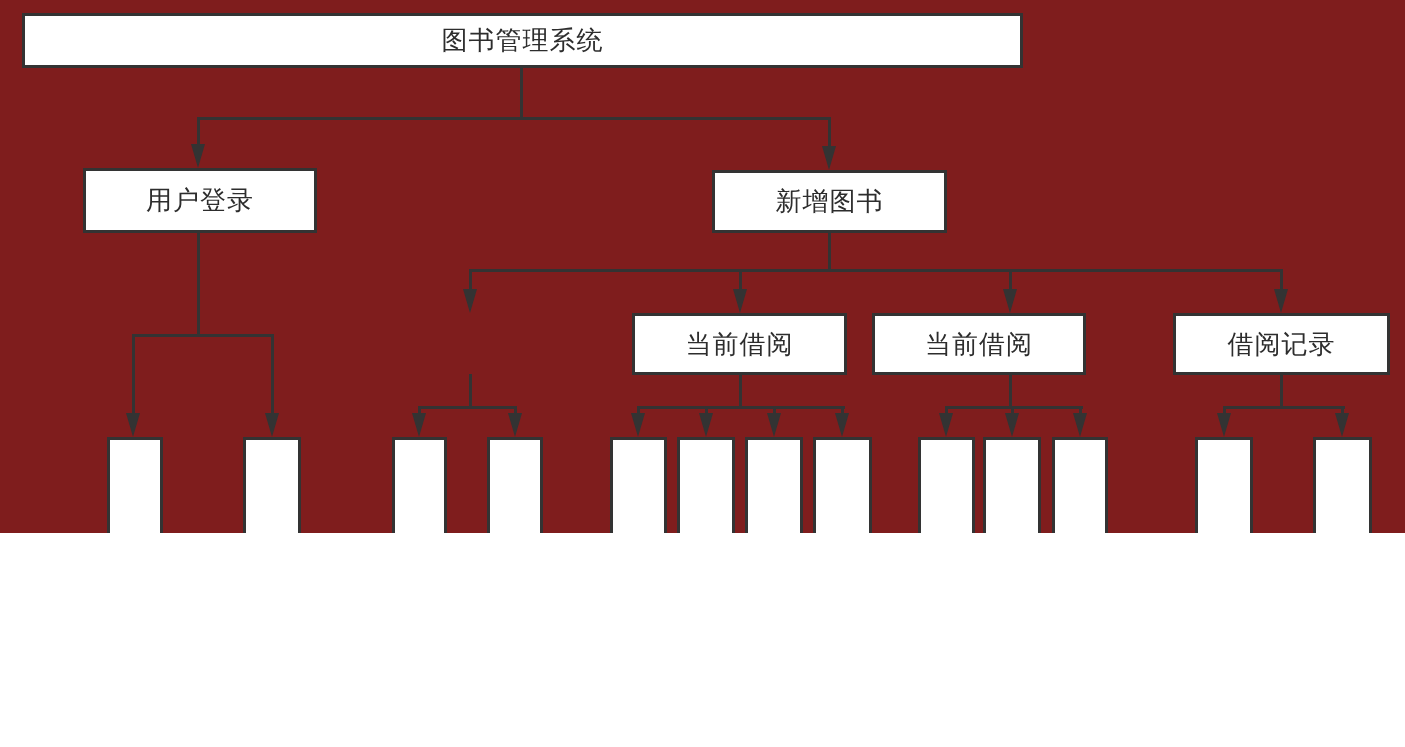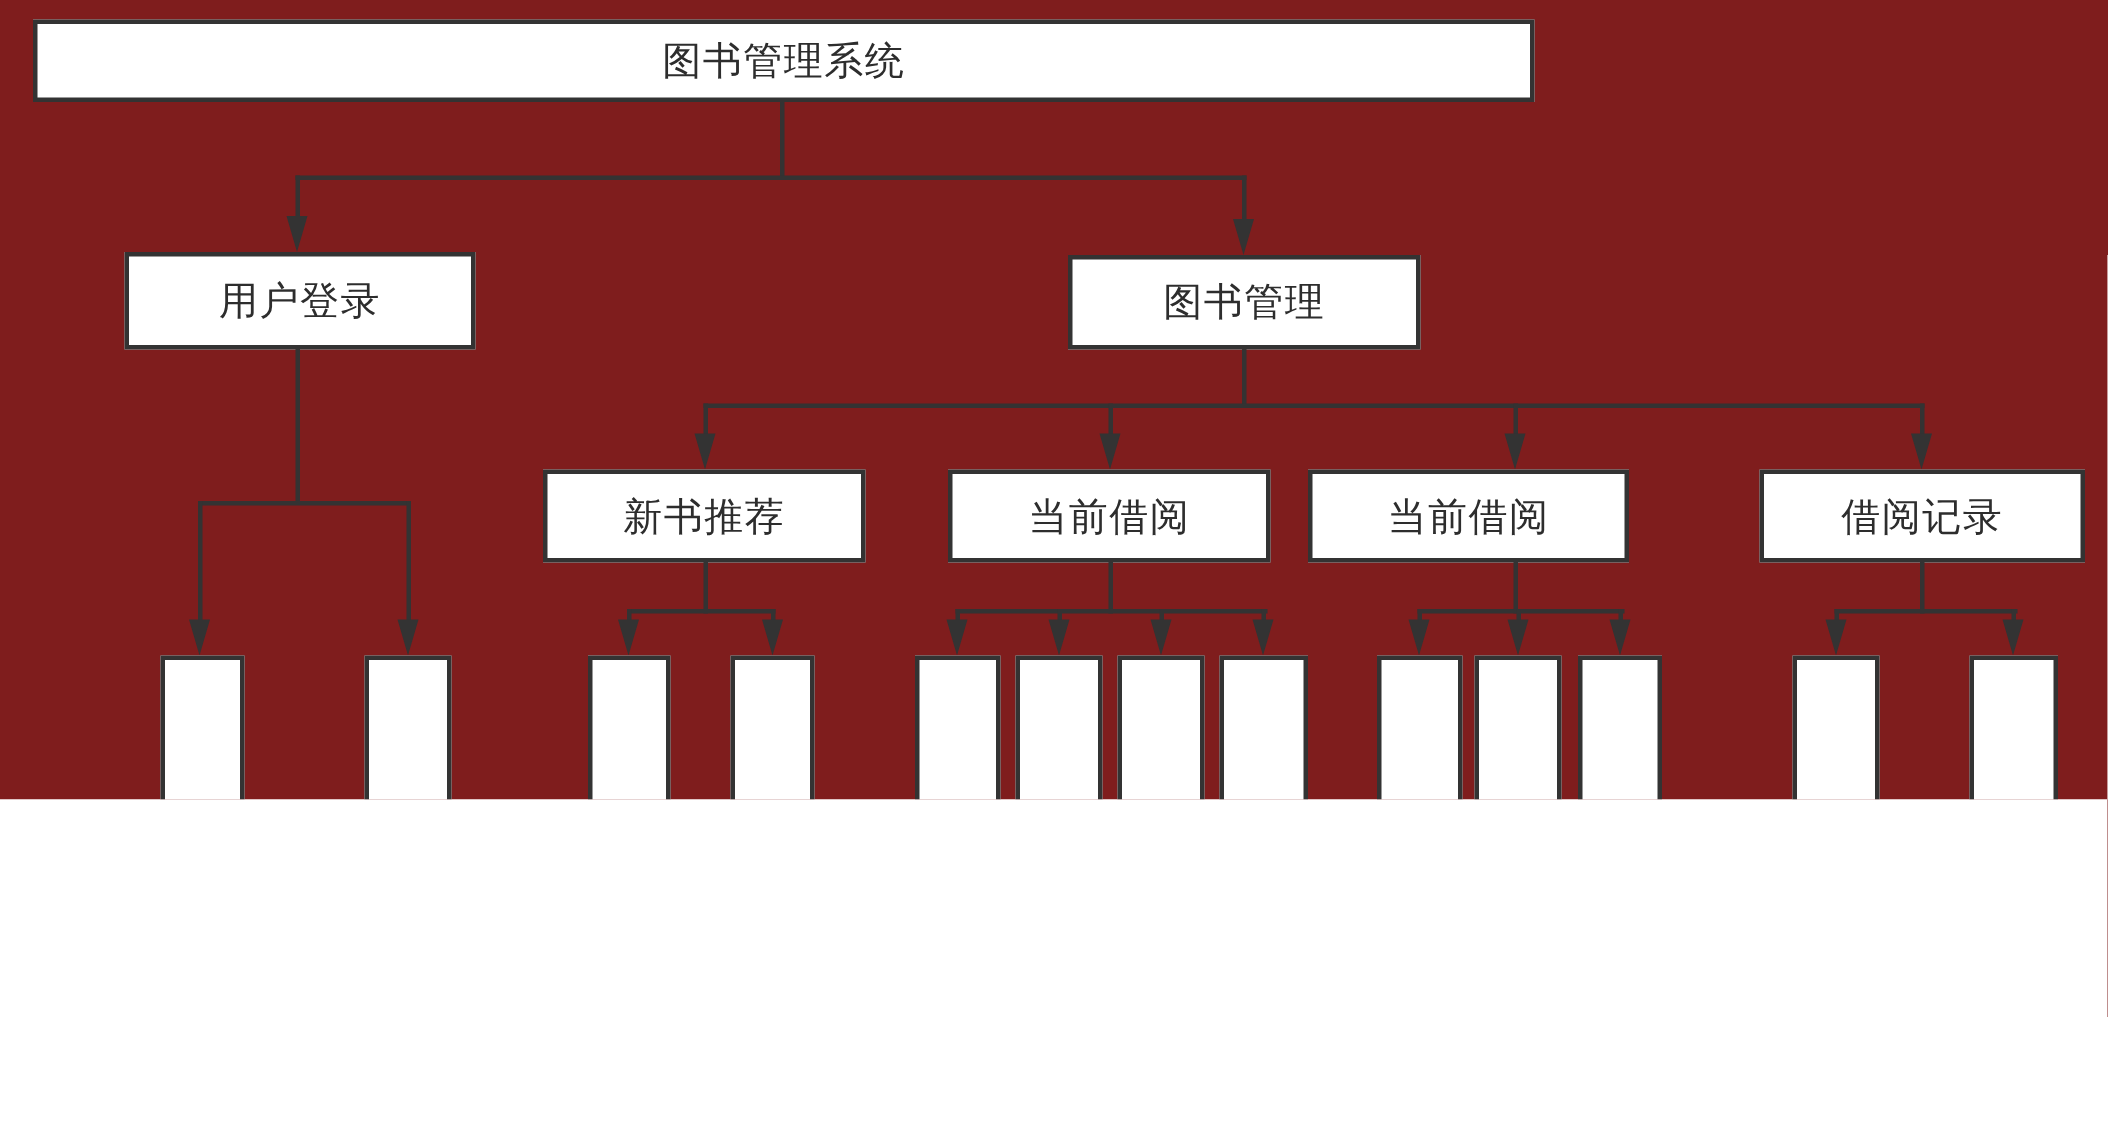--- a/index.html
+++ b/index.html
@@ -57,41 +57,40 @@
   <div class="box hbox" style="left:22px;top:13px;width:1001px;height:55px;">图书管理系统</div>
 
   <div class="line" style="left:520px;top:68px;width:3px;height:50px;"></div>
   <div class="line" style="left:197px;top:117px;width:634px;height:3px;"></div>
   <div class="line" style="left:197px;top:117px;width:3px;height:29px;"></div>
   <div class="arrow" style="left:191px;top:144px;"></div>
   <div class="line" style="left:828px;top:117px;width:3px;height:31px;"></div>
   <div class="arrow" style="left:822px;top:146px;"></div>
 
   <div class="box hbox" style="left:83px;top:168px;width:234px;height:65px;">用户登录</div>
-  <div class="box hbox" style="left:712px;top:170px;width:235px;height:63px;">图书管理</div>
+  <div class="box hbox" style="left:712px;top:170px;width:235px;height:63px;">新增图书</div>
 
   <div class="line" style="left:197px;top:232px;width:3px;height:104px;"></div>
   <div class="line" style="left:132px;top:334px;width:142px;height:3px;"></div>
   <div class="line" style="left:132px;top:334px;width:3px;height:82px;"></div>
   <div class="arrow" style="left:126px;top:413px;"></div>
   <div class="line" style="left:271px;top:334px;width:3px;height:82px;"></div>
   <div class="arrow" style="left:265px;top:413px;"></div>
 
   <div class="line" style="left:828px;top:232px;width:3px;height:40px;"></div>
   <div class="line" style="left:469px;top:269px;width:814px;height:3px;"></div>
   <div class="line" style="left:469px;top:269px;width:3px;height:22px;"></div>
   <div class="arrow" style="left:463px;top:289px;"></div>
   <div class="line" style="left:739px;top:269px;width:3px;height:22px;"></div>
   <div class="arrow" style="left:733px;top:289px;"></div>
   <div class="line" style="left:1009px;top:269px;width:3px;height:22px;"></div>
   <div class="arrow" style="left:1003px;top:289px;"></div>
   <div class="line" style="left:1280px;top:269px;width:3px;height:22px;"></div>
   <div class="arrow" style="left:1274px;top:289px;"></div>
 
-  <div class="box hbox" style="left:362px;top:313px;width:215px;height:62px;">新书推荐</div>
   <div class="box hbox" style="left:632px;top:313px;width:215px;height:62px;">当前借阅</div>
   <div class="box hbox" style="left:872px;top:313px;width:214px;height:62px;">当前借阅</div>
   <div class="box hbox" style="left:1173px;top:313px;width:217px;height:62px;">借阅记录</div>
 
   <div class="line" style="left:469px;top:374px;width:3px;height:35px;"></div>
   <div class="line" style="left:418px;top:406px;width:99px;height:3px;"></div>
   <div class="line" style="left:418px;top:406px;width:3px;height:12px;"></div>
   <div class="arrow" style="left:412px;top:413px;"></div>
   <div class="line" style="left:514px;top:406px;width:3px;height:12px;"></div>
   <div class="arrow" style="left:508px;top:413px;"></div>

